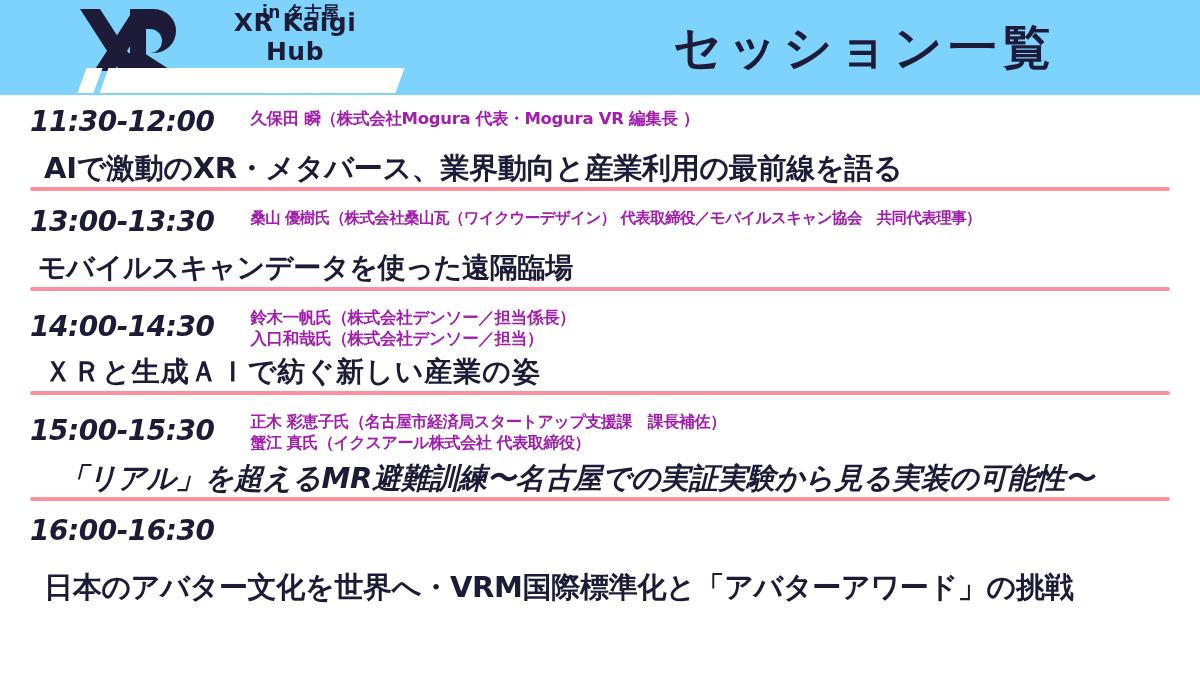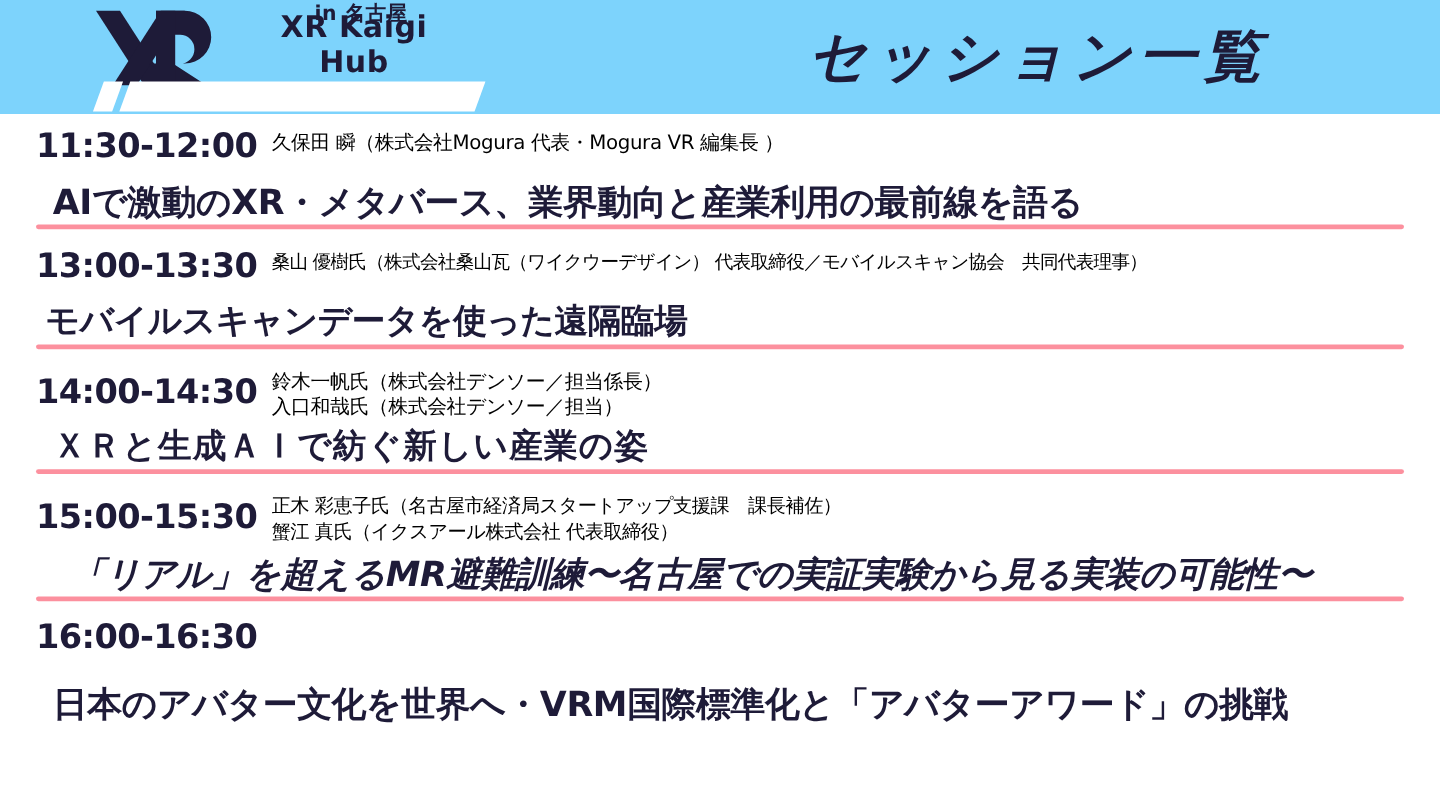--- a/index.html
+++ b/index.html
@@ -110,21 +110,20 @@
     left: 600px;
     top: 6px;
     width: 530px;
     text-align: center;
     font-size: 48px;
     line-height: 82px;
     font-weight: bold;
     letter-spacing: 6px;
     color: #1e1b38;
     white-space: nowrap;
-    font-style: italic;
   }
 
   
   .sessions {
     position: absolute;
     left: 0;
     top: 95px;
     width: 1200px;
     height: 580px;
   }
@@ -151,35 +150,37 @@
   }
 
   .session-time {
     font-size: 28px;
     font-weight: bold;
     line-height: 34px;
     letter-spacing: -0.5px;
     color: #1e1b38;
     flex: 0 0 auto;
     padding-right: 12px;
+    font-style: italic;
   }
 
   .session-speakers {
     flex: 1 1 auto;
     min-width: 0;
     padding-top: 3px;
   }
 
   .speaker-line {
     font-size: 16.5px;
-    font-weight: normal;
+    font-weight: bold;
     line-height: 21px;
-    color: #000000;
+    color: #a21caf;
     white-space: nowrap;
     letter-spacing: -0.3px;
+    margin-left: 24px;
   }
 
   .session-title {
     font-size: 28px;
     font-weight: bold;
     line-height: 38px;
     letter-spacing: -0.3px;
     color: #1e1b38;
     white-space: nowrap;
   }

